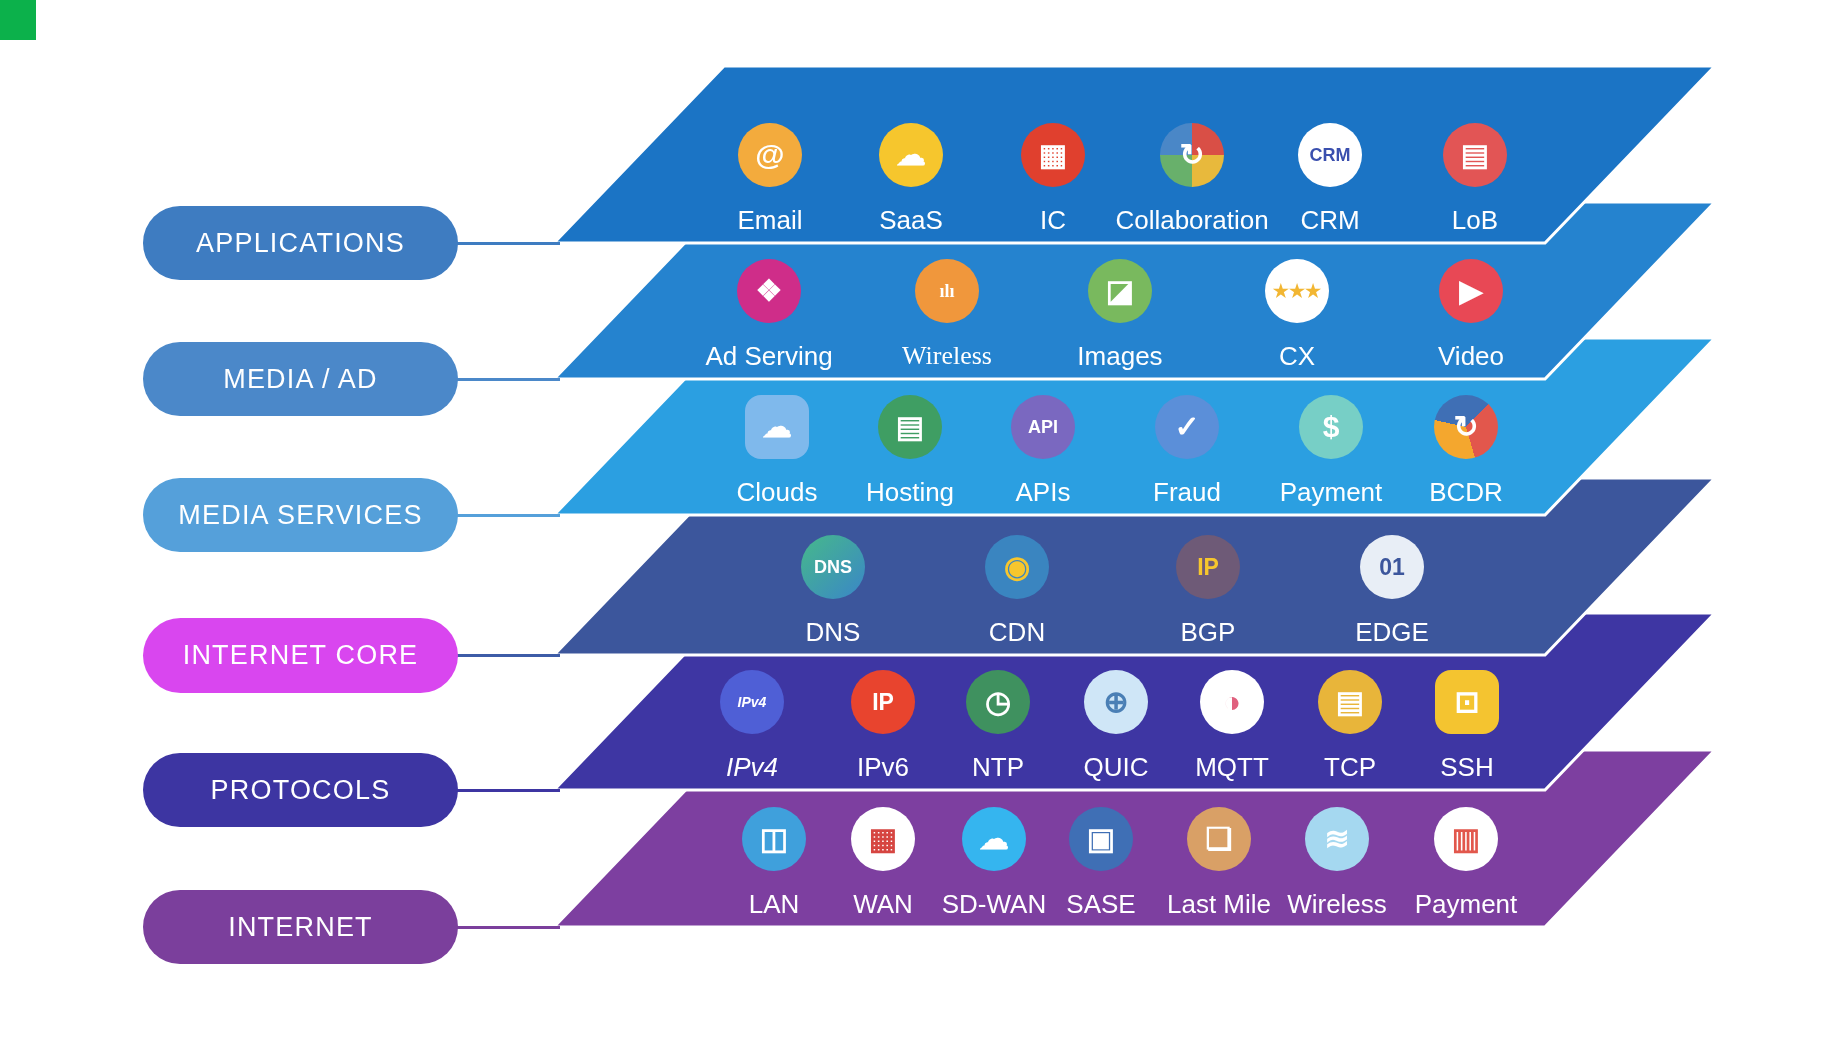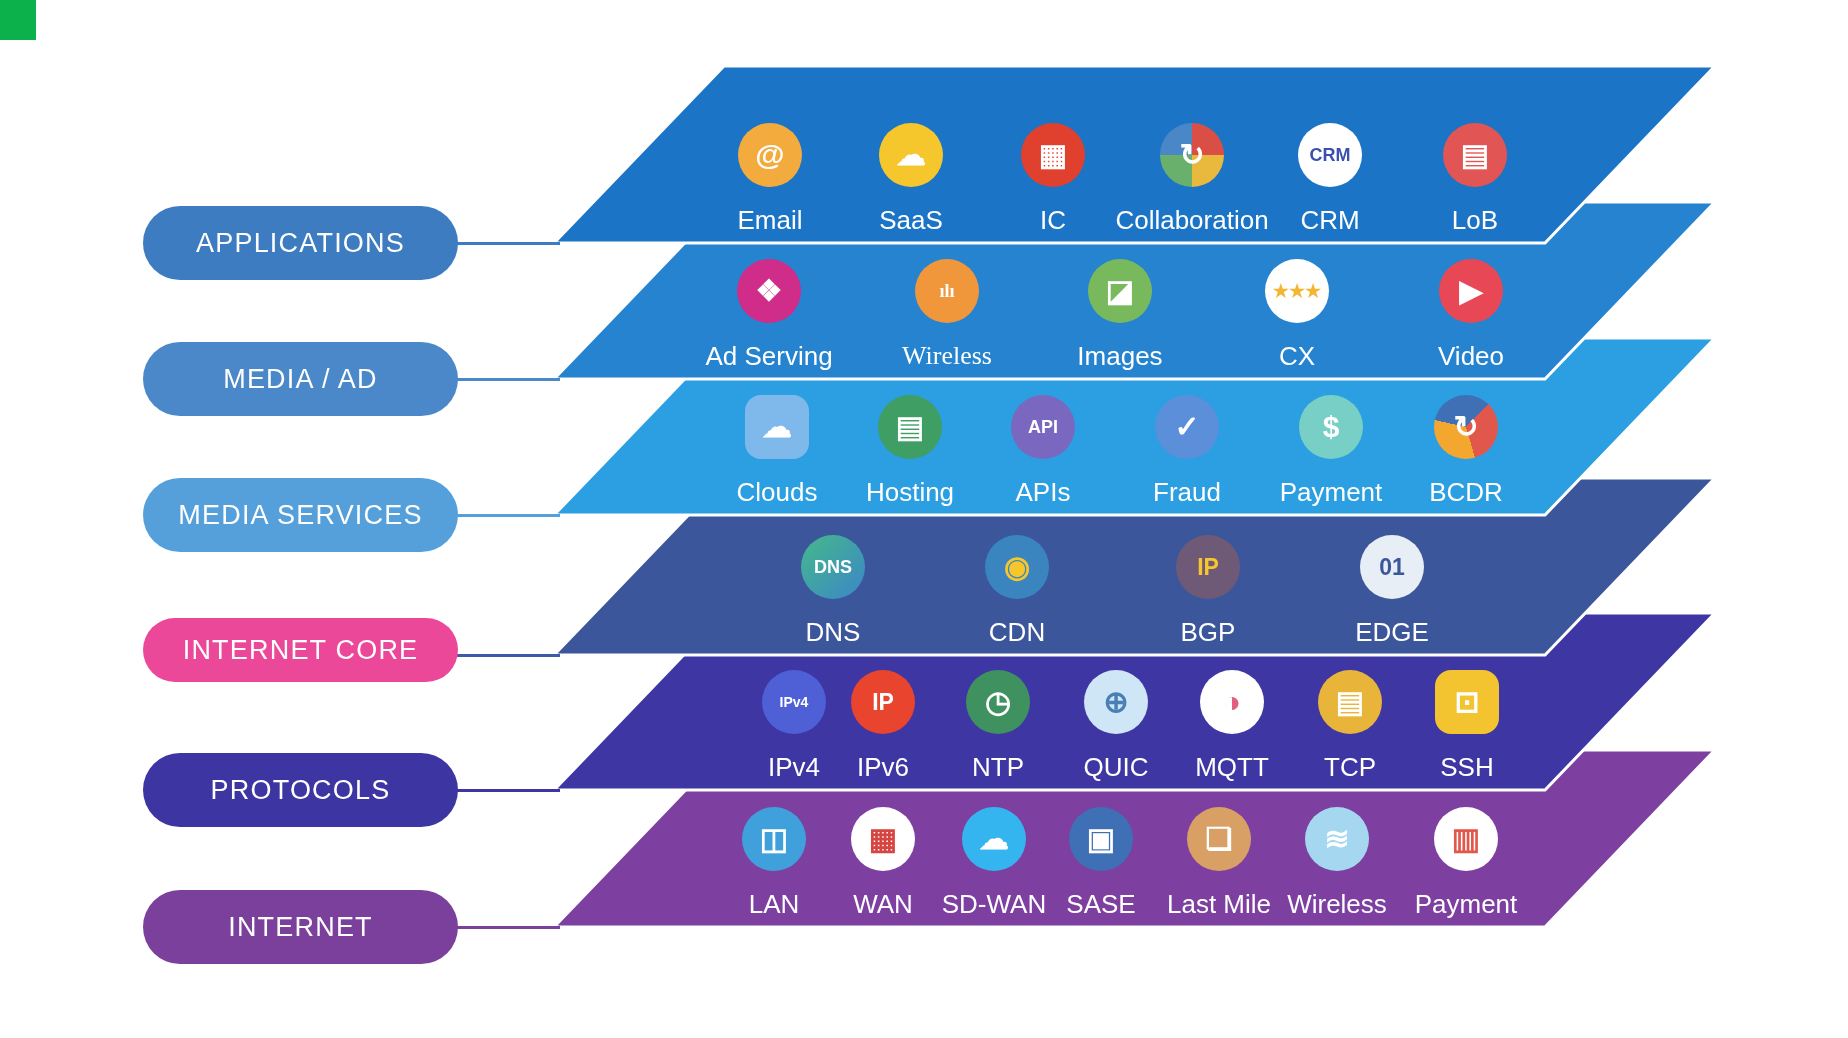--- a/index.html
+++ b/index.html
@@ -154,21 +154,21 @@
         </div>
         <div class="label">Payment</div>
       </div>
       <div class="cell" style="left: 1366px; top: 395px;">
         <div class="icon" style="background: conic-gradient(from 45deg, rgb(226, 87, 76) 0deg, rgb(226, 87, 76) 33%, rgb(244, 167, 46) 0deg, rgb(244, 167, 46) 66%, rgb(63, 111, 181) 0deg, rgb(63, 111, 181) 100%);">
           <span class="glyph" style="font-size: 30px; color: rgb(255, 255, 255);">↻</span>
         </div>
         <div class="label">BCDR</div>
       </div>
       <div class="connector" style="left: 455px; top: 653.5px; width: 105px; background: rgb(61, 92, 167);"></div>
-      <div class="pill" style="left: 143px; top: 618px; width: 315px; height: 64px; background: #ec4899;">
+      <div class="pill" style="left: 143px; top: 618px; width: 315px; height: 75px; background: #d946ef;">
         <span>INTERNET CORE</span>
       </div>
       <div class="cell" style="left: 733px; top: 535px;">
         <div class="icon" style="background: linear-gradient(135deg, rgb(70, 185, 138), rgb(58, 134, 200));">
           <span class="glyph" style="font-size: 18px; color: rgb(255, 255, 255);">DNS</span>
         </div>
         <div class="label">DNS</div>
       </div>
       <div class="cell" style="left: 917px; top: 535px;">
         <div class="icon" style="background: rgb(58, 133, 192);">
@@ -185,21 +185,21 @@
       <div class="cell" style="left: 1292px; top: 535px;">
         <div class="icon" style="background: rgb(232, 238, 246);">
           <span class="glyph" style="font-size: 23px; color: rgb(60, 86, 156);">01</span>
         </div>
         <div class="label">EDGE</div>
       </div>
       <div class="connector" style="left: 455px; top: 788.5px; width: 105px; background: rgb(61, 53, 162);"></div>
       <div class="pill" style="left: 143px; top: 753px; width: 315px; height: 74px; background: rgb(61, 53, 162);">
         <span>PROTOCOLS</span>
       </div>
-      <div class="cell" style="left: 694px; top: 670px;">
+      <div class="cell" style="left: 652px; top: 670px; font-style: italic;">
         <div class="icon" style="background: rgb(79, 95, 214);">
           <span class="glyph" style="font-size: 14px; color: rgb(255, 255, 255);">IPv4</span>
         </div>
         <div class="label">IPv4</div>
       </div>
       <div class="cell" style="left: 783px; top: 670px;">
         <div class="icon" style="background: rgb(232, 68, 46);">
           <span class="glyph" style="font-size: 23px; color: rgb(255, 255, 255);">IP</span>
         </div>
         <div class="label">IPv6</div>

